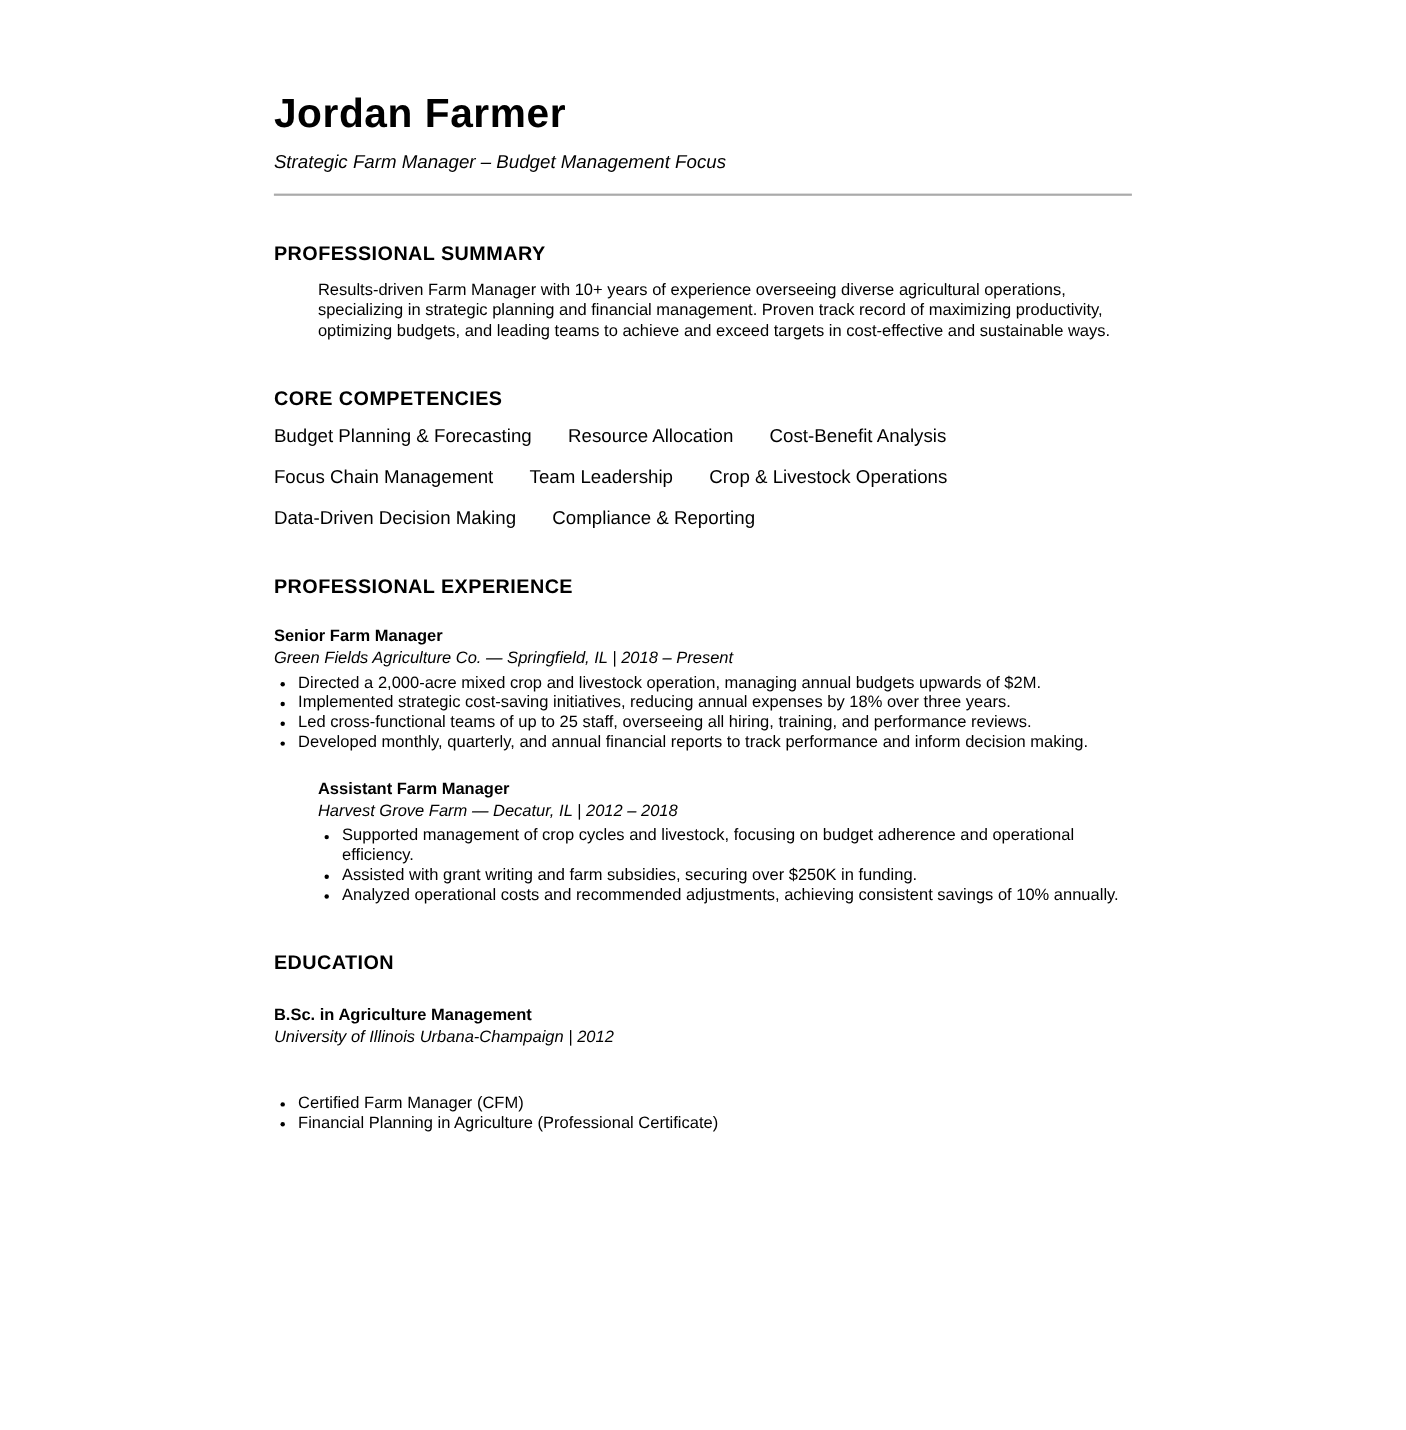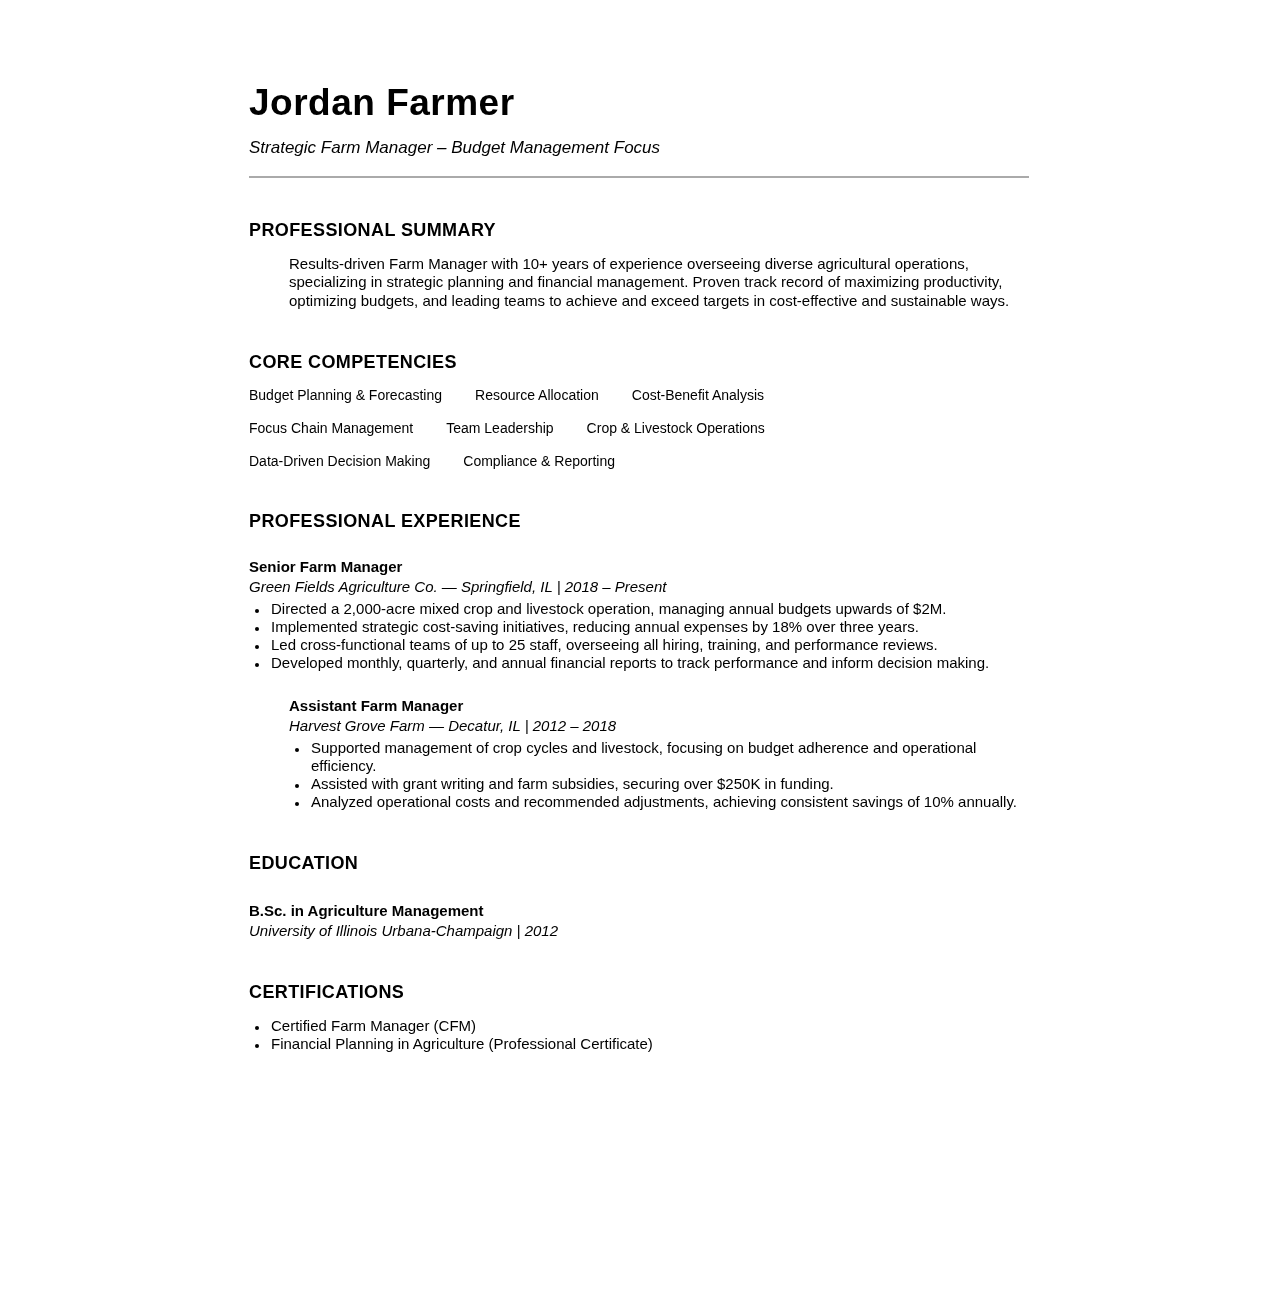--- a/index.html
+++ b/index.html
@@ -55,21 +55,21 @@
   }
   .body-text {
     font-size: 15px;
     line-height: 18.5px;
     margin-left: 40px;
   }
   
   .skill-row {
     display: flex;
     gap: 33px;
-    font-size: 14px;
+    font-size: 17px;
     margin-bottom: 17px;
   }
   .skill-row:last-child { margin-bottom: 0; }
   
   .job { margin-top: 26px; }
   .job + .job { margin-top: 25px; margin-left: 40px; }
   .job-title, .degree-title {
     font-size: 15px;
     font-weight: bold;
     line-height: 18px;
@@ -154,20 +154,19 @@
 
   <div class="section">
     <h2 class="section-heading">EDUCATION</h2>
     <div class="edu-block">
       <div class="degree-title">B.Sc. in Agriculture Management</div>
       <div class="degree-meta">University of Illinois Urbana-Champaign | 2012</div>
     </div>
   </div>
 
   <div class="section">
-    <h2 class="section-heading">CERTIFICATIONS</h2>
     <ul class="bullets">
       <li>Certified Farm Manager (CFM)</li>
       <li>Financial Planning in Agriculture (Professional Certificate)</li>
     </ul>
   </div>
 
 </div>
 
 </body></html>

